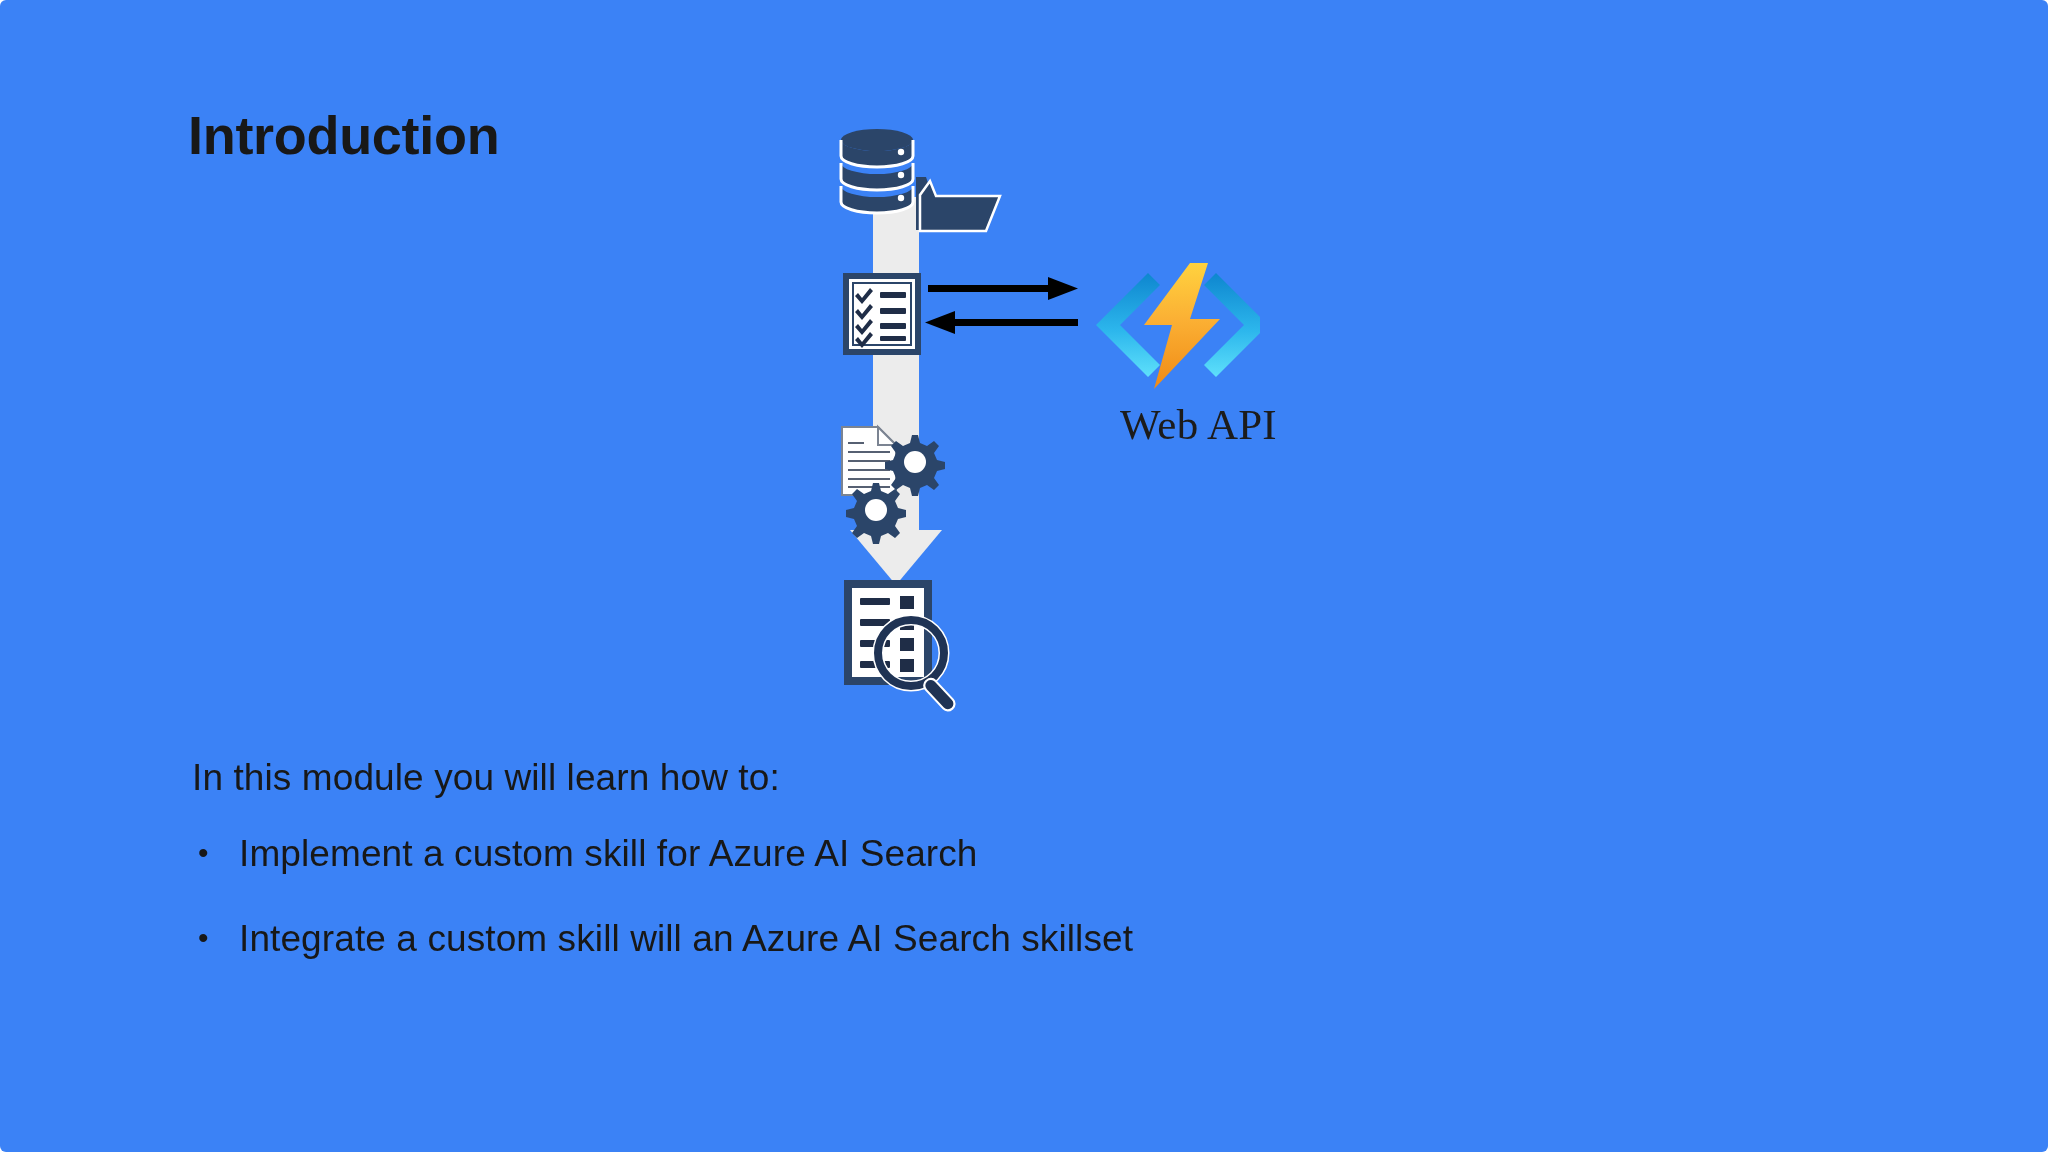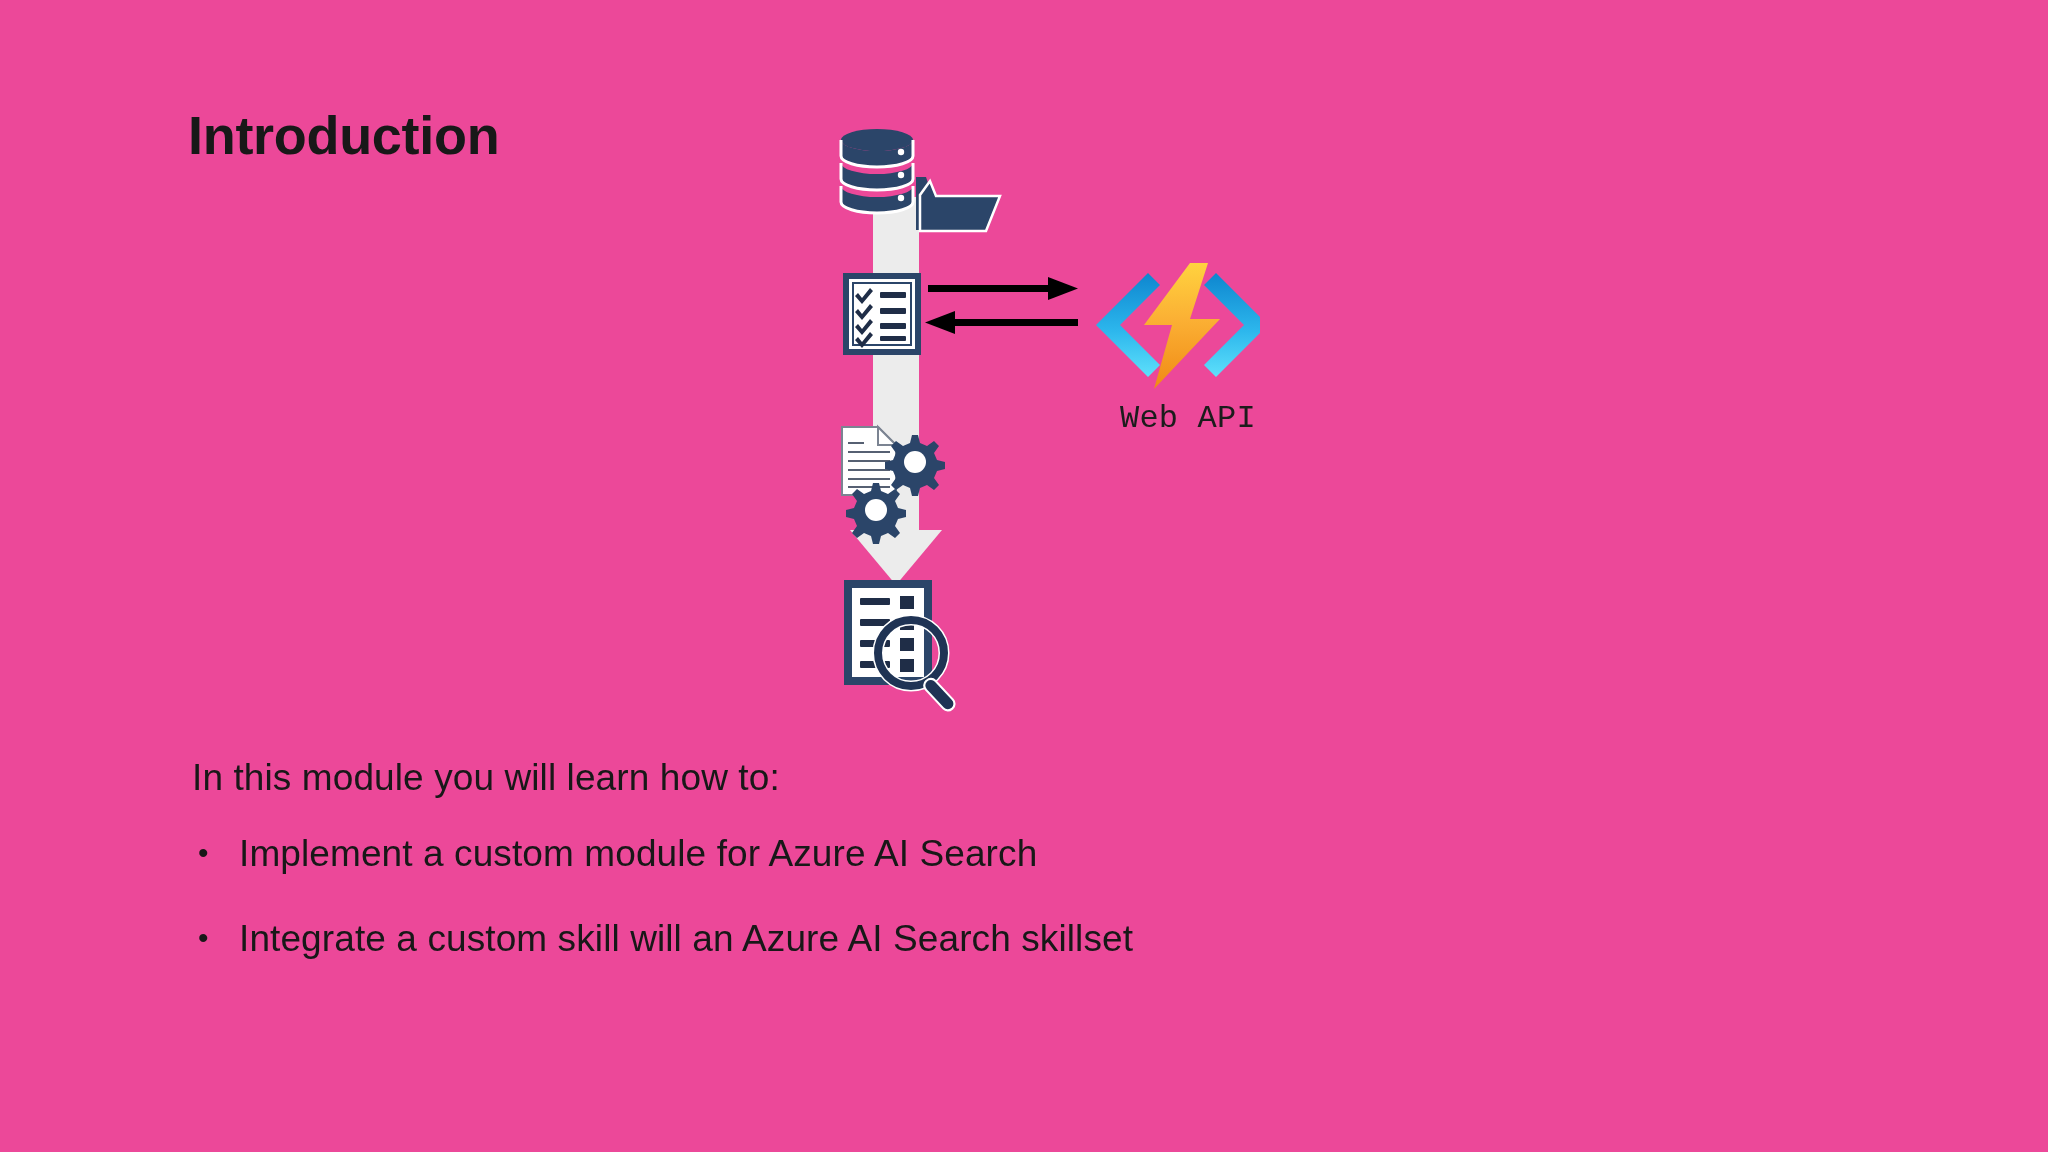--- a/index.html
+++ b/index.html
@@ -12,21 +12,22 @@
     height: 1152px;
     position: relative;
     overflow: hidden;
     font-family: "Liberation Sans", sans-serif;
     -webkit-font-smoothing: antialiased;
   }
 
   .slide {
     position: absolute;
     inset: 0;
-    background: #ec4899;
+    background: #3b82f6;
+    border-radius: 6px;
   }
 
   
   .slide-title {
     position: absolute;
     left: 188px;
     top: 68px;
     font-family: "Liberation Sans", sans-serif;
     font-size: 54px;
     font-weight: 700;
@@ -45,22 +46,22 @@
   }
 
   .diagram svg {
     display: block;
   }
 
   .webapi-label {
     position: absolute;
     left: 1120px;
     top: 400px;
-    font-family: Liberation Mono, monospace;
-    font-size: 32px;
+    font-family: Liberation Serif, serif;
+    font-size: 43px;
     font-weight: 400;
     color: #1c1c1c;
     white-space: nowrap;
     letter-spacing: 0.2px;
   }
 
   
   .body-block {
     position: absolute;
     left: 192px;
@@ -239,21 +240,21 @@
   </div>
 
   <div class="webapi-label">Web API</div>
 
   <div class="body-block">
     <div class="lead-line">In this module you will learn how to:</div>
 
     <ul class="bullet-list">
       <li class="bullet-item">
         <span class="bullet-marker">•</span>
-        <span>Implement a custom module for Azure AI Search</span>
+        <span>Implement a custom skill for Azure AI Search</span>
       </li>
       <li class="bullet-item">
         <span class="bullet-marker">•</span>
         <span>Integrate a custom skill will an Azure AI Search skillset</span>
       </li>
     </ul>
   </div>
 
 </div>
 

